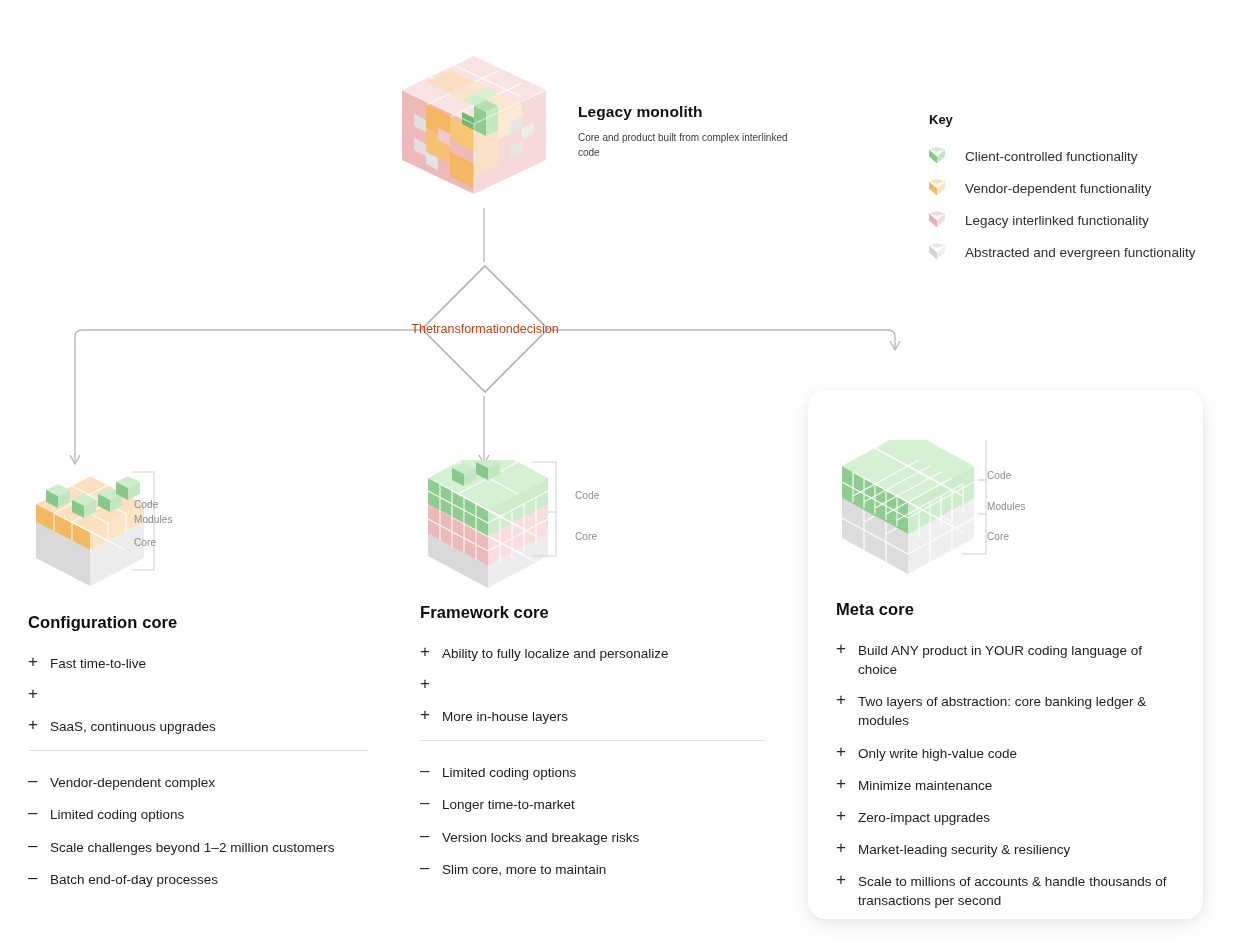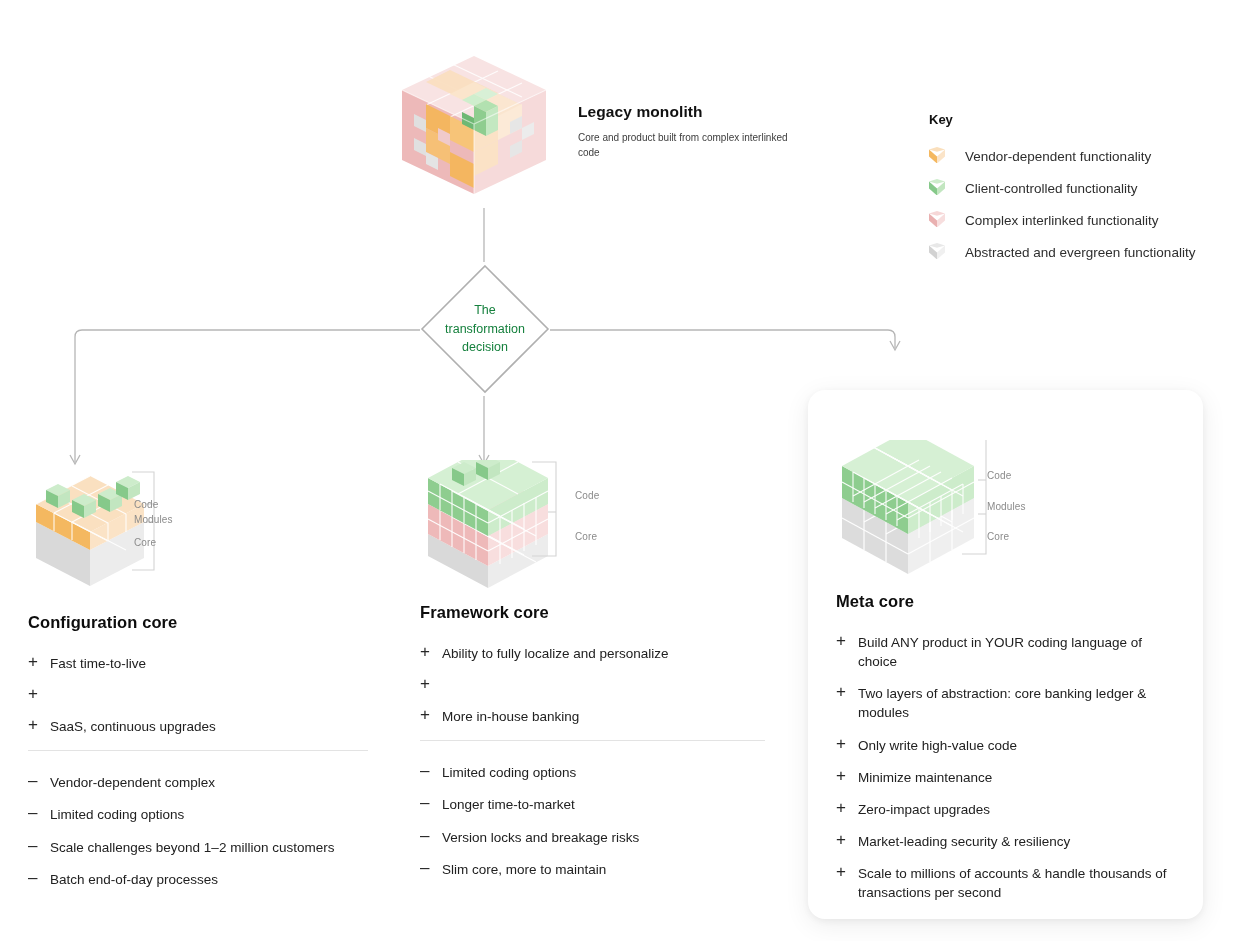--- a/index.html
+++ b/index.html
@@ -34,22 +34,22 @@
   .cube .rgt { width: 8px; height: 14px; left: 8px; top: 2.4px;
       clip-path: polygon(0 50%, 100% 0, 100% 50%, 0 100%); }
 
   
   #flow { position: absolute; left: 0; top: 0; width: 1254px; height: 941px;
           pointer-events: none; }
 
   
   #diamond { position: absolute; left: 420px; top: 264px; width: 130px; height: 130px; }
   #diamond .dwrap { position: absolute; inset: 0; }
-  #diamond .dtext { position: absolute; inset: 0; display: flex; flex-direction: column;
-      align-items: center; justify-content: center; font-size: 12.5px; color: #15803d;
+  #diamond .dtext { position: absolute; inset: 0; display: flex; 
+      align-items: center; justify-content: center; font-size: 12.5px; color: #c2410c;
       line-height: 1.5; text-align: center; }
 
   
   .col { position: absolute; }
   .bullets { margin-top: 0; }
   .bullet { display: flex; align-items: flex-start; margin-bottom: 13px; }
   .bullet .mark { flex: 0 0 22px; font-size: 17px; line-height: 18px; color: #262626;
       font-weight: 400; text-align: left; position: relative; top: -1px; }
   .bullet .btxt { font-size: 13.5px; color: #212121; line-height: 1.42; }
   .divider { height: 1px; background: #e3e3e3; margin: 14px 0 22px 0; }
@@ -122,43 +122,43 @@
   <div class="col" style="left:578px; top:103px; width:230px;">
     <div class="h-title">Legacy monolith</div>
     <div class="h-sub" style="margin-top:10px;">Core and product built from complex interlinked code</div>
   </div>
 
   <div id="key">
     <div class="key-head">Key</div>
 
     <div class="key-row">
       <span class="cube">
+        <i class="top" style="background:#cdeccb"></i>
+        <i class="lft" style="background:#86c98a"></i>
+        <i class="rgt" style="background:#c2e6c0"></i>
+      </span>
+      <span class="key-label">Client-controlled functionality</span>
+    </div>
+
+    <div class="key-row">
+      <span class="cube">
         <i class="top" style="background:#fadfbc"></i>
         <i class="lft" style="background:#f4b860"></i>
         <i class="rgt" style="background:#fbe4c8"></i>
       </span>
       <span class="key-label">Vendor-dependent functionality</span>
-    </div>
-
-    <div class="key-row">
-      <span class="cube">
-        <i class="top" style="background:#cdeccb"></i>
-        <i class="lft" style="background:#86c98a"></i>
-        <i class="rgt" style="background:#c2e6c0"></i>
-      </span>
-      <span class="key-label">Client-controlled functionality</span>
     </div>
 
     <div class="key-row">
       <span class="cube">
         <i class="top" style="background:#f6d7d7"></i>
         <i class="lft" style="background:#e9b0b0"></i>
         <i class="rgt" style="background:#f7dede"></i>
       </span>
-      <span class="key-label">Complex interlinked functionality</span>
+      <span class="key-label">Legacy interlinked functionality</span>
     </div>
 
     <div class="key-row">
       <span class="cube">
         <i class="top" style="background:#e8e8e8"></i>
         <i class="lft" style="background:#d2d2d2"></i>
         <i class="rgt" style="background:#f0f0f0"></i>
       </span>
       <span class="key-label">Abstracted and evergreen functionality</span>
     </div>
@@ -358,21 +358,21 @@
     <div class="bullets" style="margin-top:22px;">
       <div class="bullet">
         <span class="mark">+</span>
         <span class="btxt">Ability to fully localize and personalize</span>
       </div>
       <div class="bullet">
         <span class="mark">+</span>
       </div>
       <div class="bullet">
         <span class="mark">+</span>
-        <span class="btxt">More in-house banking</span>
+        <span class="btxt">More in-house layers</span>
       </div>
     </div>
 
     <div class="divider" style="width:345px;"></div>
 
     <div class="bullets">
       <div class="bullet">
         <span class="mark">–</span>
         <span class="btxt">Limited coding options</span>
       </div>
@@ -449,21 +449,21 @@
           <path d="M126 -2 L150 -2 L150 114 L126 114"></path>
           <line x1="150" y1="40" x2="142" y2="40"></line>
           <line x1="150" y1="74" x2="142" y2="74"></line>
         </g>
       </svg>
       <div class="brk-label" style="position:absolute; left:151px; top:30px;">Code</div>
       <div class="brk-label" style="position:absolute; left:151px; top:61px;">Modules</div>
       <div class="brk-label" style="position:absolute; left:151px; top:91px;">Core</div>
     </div>
 
-    <div class="sec-title" style="margin-top:2px;">Meta core</div>
+    <div class="sec-title" style="margin-top:10px;">Meta core</div>
 
     <div class="bullets" style="margin-top:22px;">
       <div class="bullet">
         <span class="mark">+</span>
         <span class="btxt">Build ANY product in YOUR coding language of choice</span>
       </div>
       <div class="bullet">
         <span class="mark">+</span>
         <span class="btxt">Two layers of abstraction: core banking ledger &amp; modules</span>
       </div>

